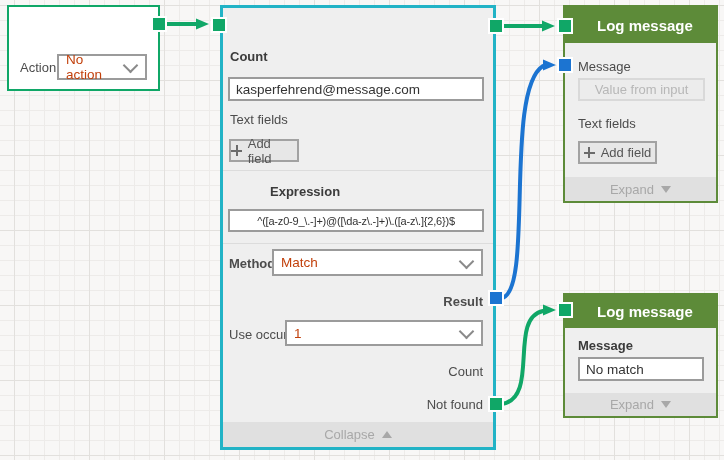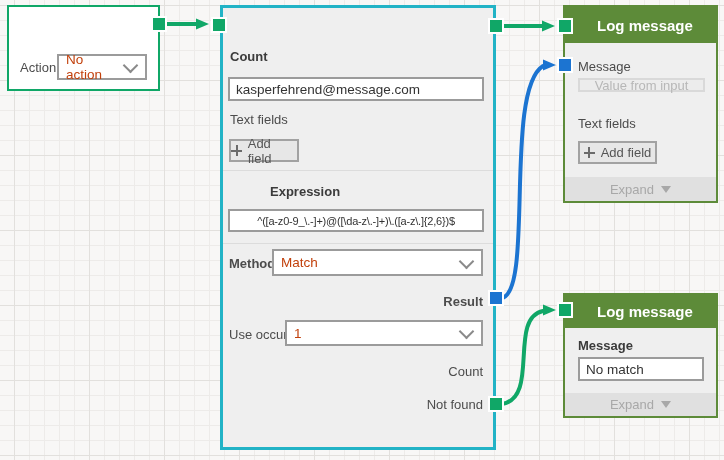--- a/index.html
+++ b/index.html
@@ -91,28 +91,32 @@
 
     <div class="abs lbl" style="left:6px;top:319px;">Use occur.</div>
     <div class="dropdown" style="left:62px;top:312px;width:198px;height:26px;">
       <span>1</span>
       <span class="chev"></span>
     </div>
 
     <div class="rlabel" style="right:10px;top:356px;">Count</div>
     <div class="rlabel" style="right:10px;top:389px;">Not found</div>
 
+    <div class="footer" style="height:25px;">
+      <span>Collapse</span>
+      <span class="caret-up"></span>
+    </div>
   </div>
 
   <div class="block" style="left:563px;top:5px;width:155px;height:198px;border:2px solid #5d8b39;background:#efefef;">
     <div class="hdr" style="height:36px;background:#5d8b39;padding-left:32px;">
       <span>Log message</span>
     </div>
     <div class="abs lbl" style="left:13px;top:52px;">Message</div>
-    <div class="abs disabled-box" style="left:13px;top:71px;width:127px;height:14px;">
+    <div class="abs disabled-box" style="left:13px;top:71px;width:127px;height:23px;">
       <span>Value from input</span>
     </div>
     <div class="abs lbl" style="left:13px;top:109px;">Text fields</div>
     <div class="abs btn" style="left:13px;top:134px;width:79px;height:23px;">
       <span class="plus"></span>
       <span>Add field</span>
     </div>
     <div class="footer" style="height:24px;">
       <span>Expand</span>
       <span class="caret-down"></span>

